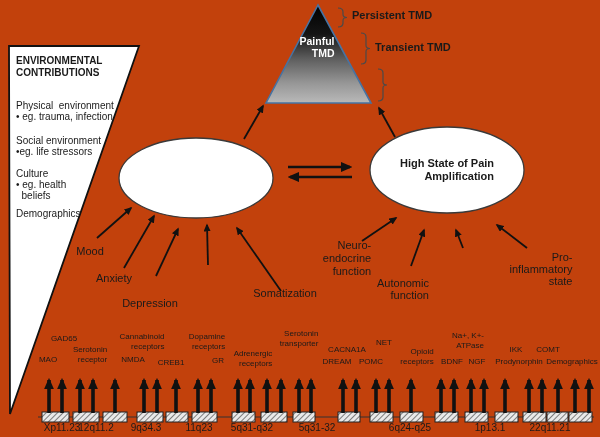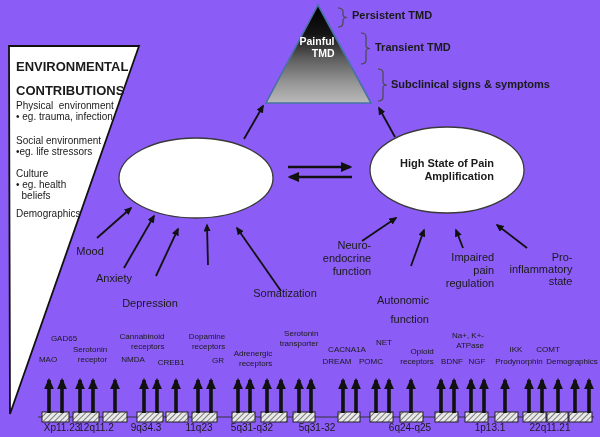--- a/index.html
+++ b/index.html
@@ -1,16 +1,16 @@
 <!DOCTYPE html>
 <html><head>
 <meta charset="utf-8">
 <style>
   html,body{margin:0;padding:0;background:#fff;}
-  .canvas{position:relative;width:600px;height:437px;background:#8b5cf6;overflow:hidden;
+  .canvas{position:relative;width:600px;height:437px;background:#c2410c;overflow:hidden;
           font-family:"Liberation Sans",sans-serif;color:#1a1a1a;}
   .canvas svg{position:absolute;left:0;top:0;}
   .lbl{position:absolute;white-space:pre-line;line-height:1.18;}
   .ctr{transform:translateX(-50%);text-align:right;}
   .pre{white-space:pre-wrap;}
   .f11{font-size:11px;}
   .f8{font-size:8px;line-height:9.5px;}
   .f85{font-size:10px;line-height:11px;}
   .bold{font-weight:bold;}
   .sem{font-weight:600;}
@@ -120,26 +120,25 @@
     <line x1="529" y1="413" x2="529" y2="380" marker-end="url(#ahg)"></line>
     <line x1="542" y1="413" x2="542" y2="380" marker-end="url(#ahg)"></line>
     <line x1="558" y1="413" x2="558" y2="380" marker-end="url(#ahg)"></line>
     <line x1="575" y1="413" x2="575" y2="380" marker-end="url(#ahg)"></line>
     <line x1="589" y1="413" x2="589" y2="380" marker-end="url(#ahg)"></line>
   </g>
 </svg>
 
 <div class="lbl f11 sem" style="left:352px;top:9px">Persistent TMD</div>
 <div class="lbl f11 sem" style="left:375px;top:41px">Transient TMD</div>
-<div class="lbl f11 sem" style="left:391px;top:78px">Subclinical signs &amp; symptoms</div>
 
 <div class="lbl ctr bold" style="left:317px;top:36px;font-size:10.5px;line-height:11.5px;color:#fff">Painful
 TMD</div>
 
-<div class="lbl bold" style="left:16px;top:55px;font-size:13px;line-height:24px">ENVIRONMENTAL
+<div class="lbl bold" style="left:16px;top:55px;font-size:10px;line-height:12px">ENVIRONMENTAL
 CONTRIBUTIONS</div>
 <div class="lbl pre f85" style="left:16px;top:100px">Physical  environment
 • eg. trauma, infection</div>
 <div class="lbl pre f85" style="left:16px;top:135px">Social environment
 •eg. life stressors</div>
 <div class="lbl pre f85" style="left:16px;top:168px">Culture
 • eg. health
   beliefs</div>
 <div class="lbl pre f85" style="left:16px;top:208px">Demographics</div>
 
@@ -147,25 +146,22 @@
 Amplification</div>
 
 <div class="lbl ctr f11" style="left:90px;top:245px">Mood</div>
 <div class="lbl ctr f11" style="left:114px;top:272px">Anxiety</div>
 <div class="lbl ctr f11" style="left:150px;top:297px">Depression</div>
 <div class="lbl ctr f11" style="left:285px;top:287px">Somatization</div>
 
 <div class="lbl ctr f11" style="left:347px;top:239px;line-height:13px">Neuro-
 endocrine
 function</div>
-<div class="lbl ctr f11" style="left:403px;top:291px;line-height:19px">Autonomic
+<div class="lbl ctr f11" style="left:403px;top:277px;line-height:12px">Autonomic
 function</div>
-<div class="lbl ctr f11" style="left:470px;top:251px;line-height:13px">Impaired
-pain
-regulation</div>
 <div class="lbl ctr f11" style="left:541px;top:251px;line-height:12px">Pro-
 inflammatory
 state</div>
 
 <div class="lbl ctr f8" style="left:48px;top:355px">MAO</div>
 <div class="lbl ctr f8" style="left:64px;top:334px">GAD65</div>
 <div class="lbl ctr f8" style="left:90px;top:345px">Serotonin
 receptor</div>
 <div class="lbl ctr f8" style="left:142px;top:332px">Cannabinoid
 receptors</div>

